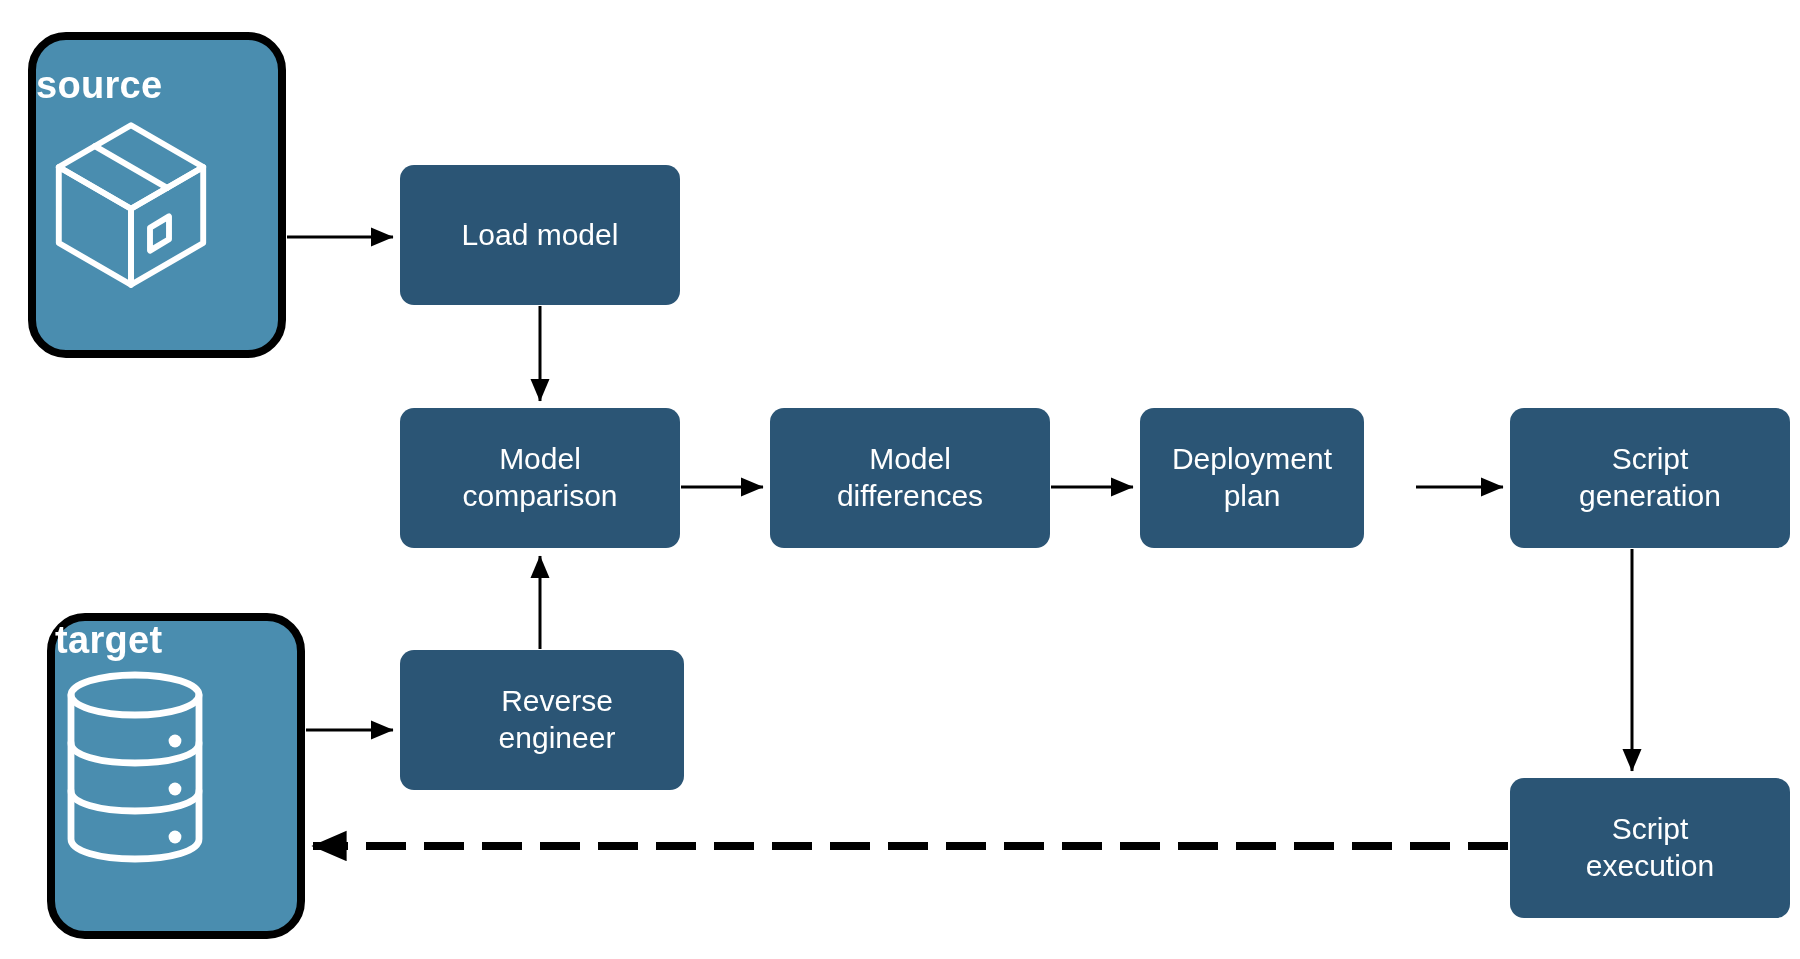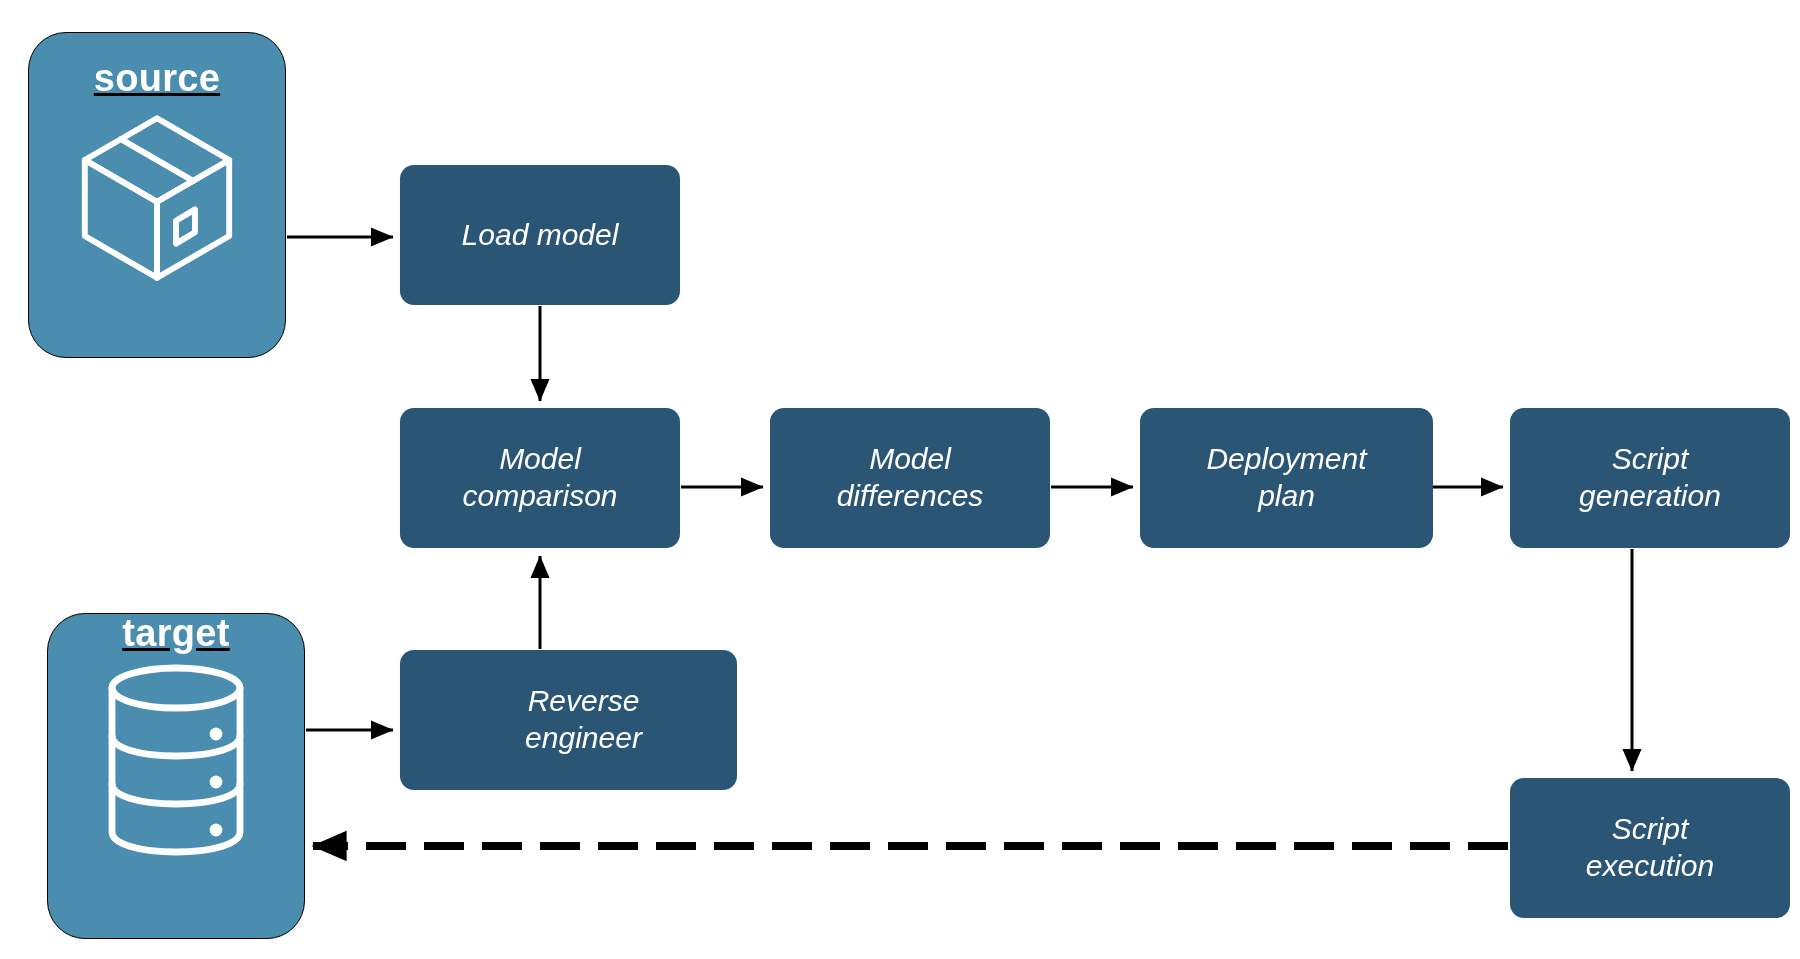--- a/index.html
+++ b/index.html
@@ -23,28 +23,26 @@
     top: 0;
     width: 1800px;
     height: 959px;
     pointer-events: none;
   }
 
   
   .endpoint {
     position: absolute;
     background: #4a8daf;
-    border: 1px solid #000000;
+    border: 8px solid #000000;
     border-radius: 38px;
     box-sizing: border-box;
     display: flex;
     flex-direction: column;
-    align-items: center;
     z-index: 2;
-    text-decoration: underline;
   }
   .endpoint-label {
     color: #ffffff;
     font-weight: bold;
     font-size: 38px;
     letter-spacing: 0.3px;
     line-height: 1;
     white-space: nowrap;
   }
   .endpoint-icon {
@@ -59,21 +57,20 @@
     box-sizing: border-box;
     display: flex;
     align-items: center;
     justify-content: center;
     text-align: center;
     color: #ffffff;
     font-size: 30px;
     line-height: 1.22;
     padding: 6px 10px;
     z-index: 2;
-    font-style: italic;
   }
   .node span {
     display: block;
     white-space: pre-line;
   }
 </style>
 </head>
 <body>
 
 <div id="canvas">
@@ -152,33 +149,33 @@
   <div class="node" style="left:400px; top:408px; width:280px; height:140px;">
     <span>Model
 comparison</span>
   </div>
 
   <div class="node" style="left:770px; top:408px; width:280px; height:140px;">
     <span>Model
 differences</span>
   </div>
 
-  <div class="node" style="left:1140px; top:408px; width:293px; height:140px;">
+  <div class="node" style="left:1140px; top:408px; width:224px; height:140px;">
     <span>Deployment
 plan</span>
   </div>
 
   <div class="node" style="left:1510px; top:408px; width:280px; height:140px;">
     <span>Script
 generation</span>
   </div>
 
   <div class="node" style="left:1510px; top:778px; width:280px; height:140px;">
     <span>Script
 execution</span>
   </div>
 
-  <div class="node" style="left:400px; top:650px; width:337px; height:140px;padding-left:40px;">
+  <div class="node" style="left:400px; top:650px; width:284px; height:140px;padding-left:40px;">
     <span>Reverse
 engineer</span>
   </div>
 
 </div>
 
 </body></html>

